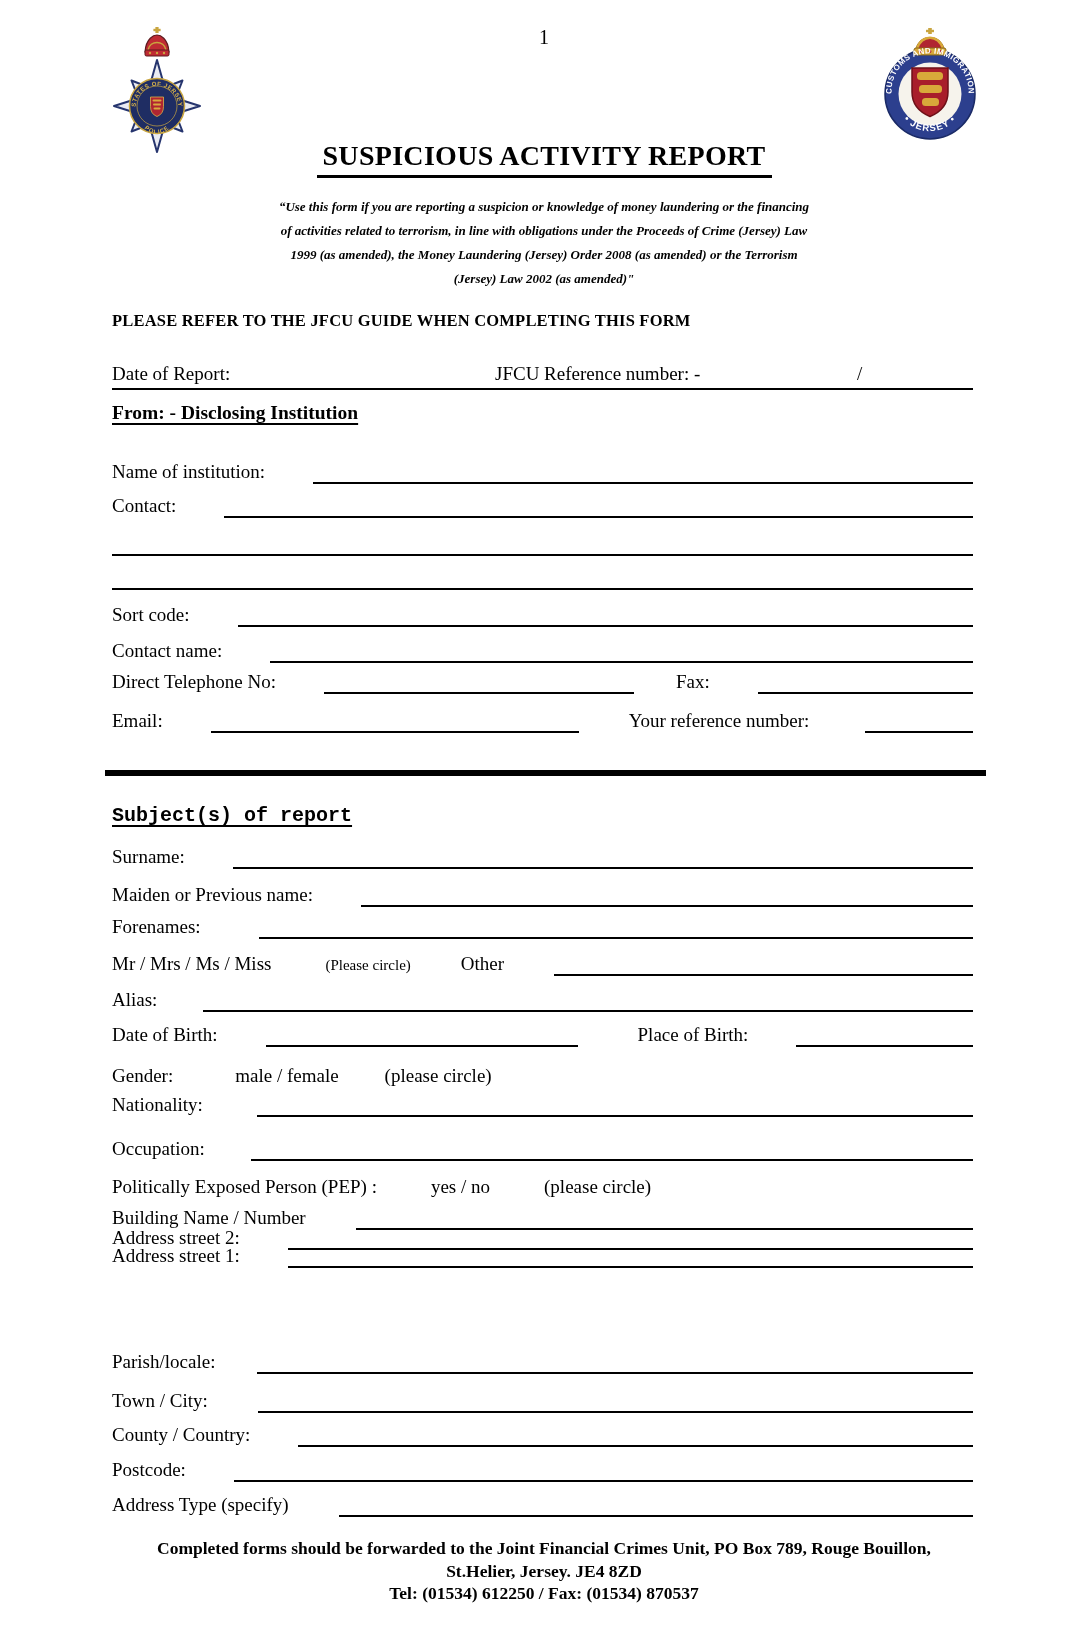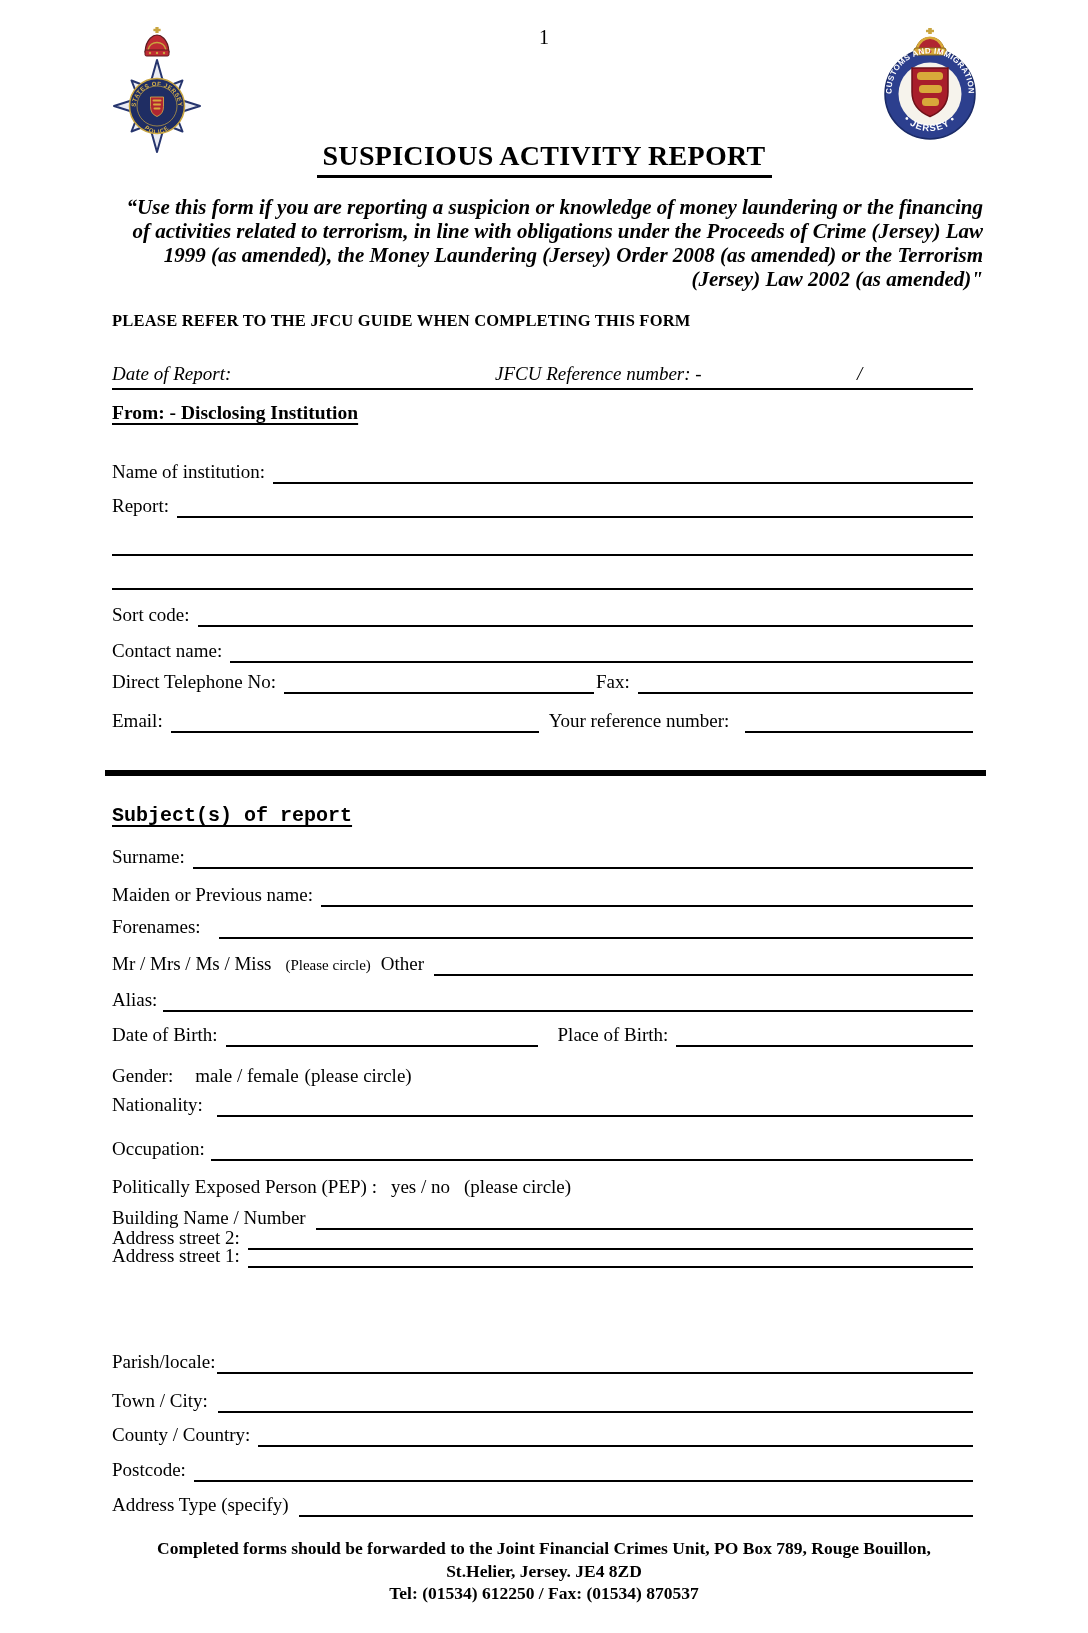--- a/index.html
+++ b/index.html
@@ -6,37 +6,37 @@
   .page {
     position:relative; width:1088px; height:1633px; margin:0 auto;
     background:#ffffff; color:#000;
     font-family:"Liberation Serif", serif;
     overflow:hidden;
   }
   .abs { position:absolute; }
   .pagenum { position:absolute; top:26px; left:0; right:0; text-align:center; font-size:20px; }
   .title-wrap { position:absolute; top:140px; left:0; right:0; text-align:center; }
   .title { display:inline-block; font-size:28px; font-weight:bold; border-bottom:3px solid #000000; padding:0 6px 3px; letter-spacing:0.3px; }
-  .quote { position:absolute; top:195px; left:105px; right:105px; text-align:right;
-           font-style:italic; font-weight:bold; font-size:21px; line-height:24px; }
+  .quote { position:absolute; top:195px; left:105px; right:105px; text-align:center;
+           font-style:italic; font-weight:bold; font-size:13px; line-height:24px; }
   .instruction { position:absolute; top:311px; left:112px; font-weight:bold; font-size:16.5px; letter-spacing:0.2px; }
 
   .daterow { position:absolute; top:362px; left:112px; right:115px; height:26px;
              border-bottom:2px solid #000; font-size:19px; }
-  .daterow span { position:absolute; bottom:3px; white-space:pre;font-style:italic; }
+  .daterow span { position:absolute; bottom:3px; white-space:pre; }
   .d-label { left:0; }
   .d-jfcu  { left:383px; }
   .d-slash { left:745px; }
   .d-zone  { top:0; bottom:0 !important; }
 
   .sechead { position:absolute; left:112px; font-weight:bold; font-size:19.5px;
              text-decoration:underline; text-decoration-thickness:2px; text-underline-offset:4px; }
 
   .row { position:absolute; left:112px; right:115px; height:26px; display:flex;
-         align-items:flex-end; font-size:19px; line-height:1; }
+         align-items:flex-end; font-size:19px; line-height:1;gap:40px; }
   .lbl { white-space:pre; padding-bottom:3px; }
   .sm  { font-size:15px; }
   .fill { flex:1 1 auto; border-bottom:2px solid #000; height:100%; margin-left:8px; box-sizing:border-box; }
   .ffix { flex:0 0 auto; }
   .ml0 { margin-left:0; } .ml2 { margin-left:2px; } .ml6 { margin-left:6px; }
   .ml10 { margin-left:10px; } .ml14 { margin-left:14px; } .ml16 { margin-left:16px; }
   .ml18 { margin-left:18px; } .ml20 { margin-left:20px; } .ml22 { margin-left:22px;text-align:center; }
 
   .divider { position:absolute; top:770px; left:105px; right:102px; height:6px; background:#000; }
   .footer { position:absolute; top:1537px; left:50px; right:50px; text-align:center;
@@ -139,21 +139,21 @@
   </div>
 
   <div class="sechead" style="top:402px;">From: - Disclosing Institution</div>
 
   <div class="row" style="top:458px;">
     <span class="lbl">Name of institution:</span>
     <span class="fill"></span>
   </div>
 
   <div class="row" style="top:492px;">
-    <span class="lbl">Report:</span>
+    <span class="lbl">Contact:</span>
     <span class="fill"></span>
   </div>
 
   <div class="row" style="top:530px;">
     <span class="fill ml0"></span>
   </div>
 
   <div class="row" style="top:564px;">
     <span class="fill ml0"></span>
   </div>

